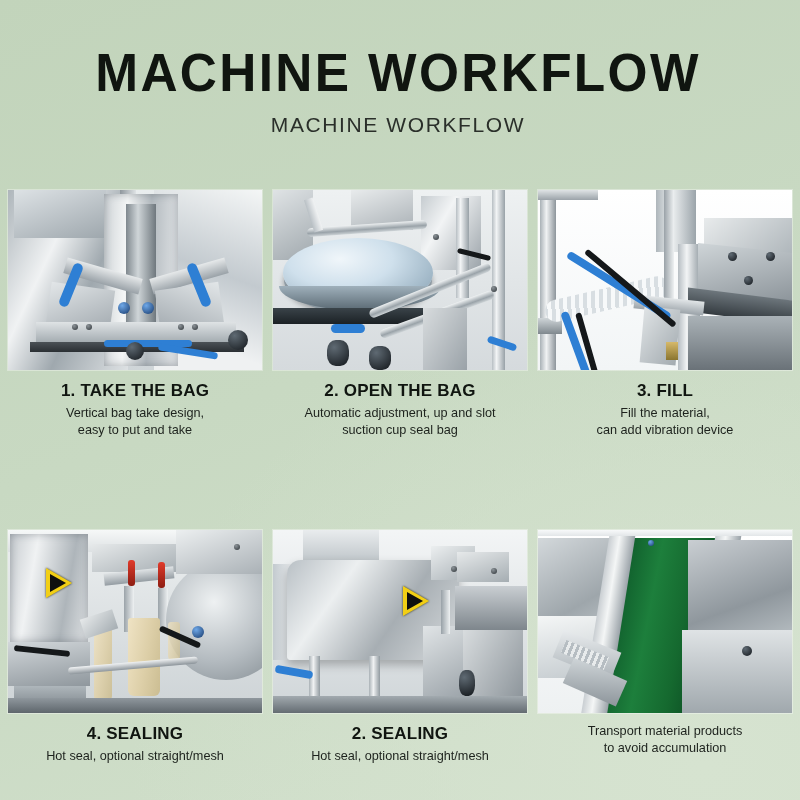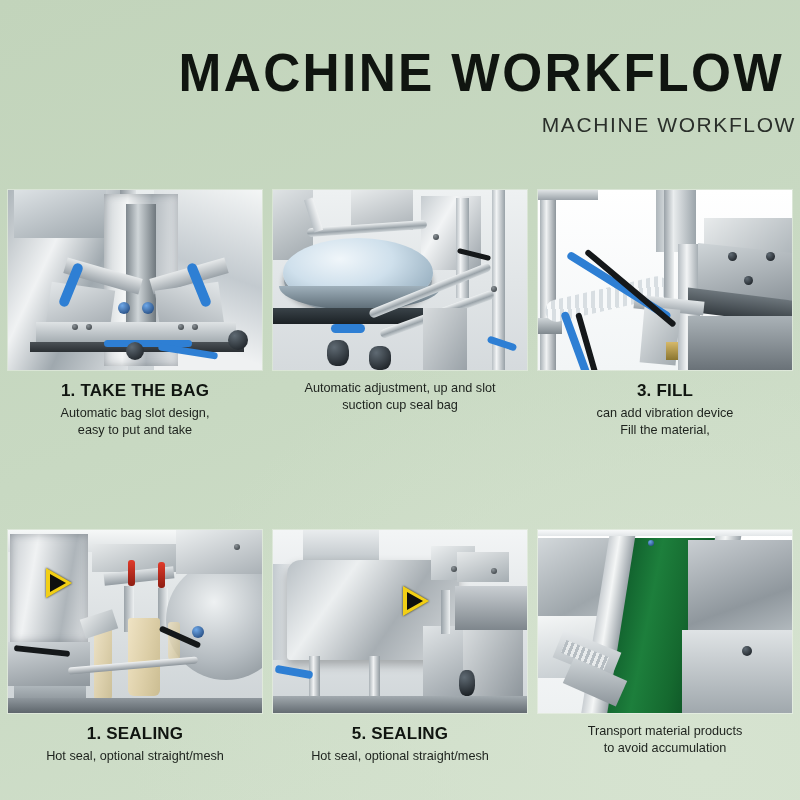--- a/index.html
+++ b/index.html
@@ -9,21 +9,21 @@
     background:#c5d7be;
   }
   #page{
     position:relative;width:800px;height:800px;
     background:
       radial-gradient(120% 100% at 88% 96%, #d6e3d0 0%, rgba(214,227,208,0) 60%),
       linear-gradient(160deg,#c2d4bb 0%, #c8d9c2 45%, #d2e0cc 100%);
   }
 
   
-  .header{position:absolute;left:0;right:4px;top:44px;text-align:right;}
+  .header{position:absolute;left:0;right:4px;top:44px;text-align:center;}
   .title{
     font-size:53px;line-height:58px;font-weight:700;
     letter-spacing:2.4px;color:#101510;
     font-family:"Liberation Sans", sans-serif;
     transform:scaleX(.97);
   }
   .subtitle{
     margin-top:10px;font-size:21px;line-height:26px;font-weight:400;
     letter-spacing:1.6px;color:#2a2f2a;
   }
@@ -174,21 +174,21 @@
           <div class="knob" style="left:118px;top:152px;width:18px;height:18px;"></div>
           <div class="knob" style="right:14px;top:140px;width:20px;height:20px;"></div>
           <div class="bolt" style="left:64px;top:134px;"></div>
           <div class="bolt" style="left:78px;top:134px;"></div>
           <div class="bolt" style="right:64px;top:134px;"></div>
           <div class="bolt" style="right:78px;top:134px;"></div>
         </div>
         <div class="cap">
           <div class="cap-t">1. TAKE THE BAG</div>
           <div class="cap-b">
-            <span>Automatic bag slot design,</span>
+            <span>Vertical bag take design,</span>
             <span>easy to put and take</span>
           </div>
         </div>
       </div>
 
       <div class="cell">
         <div class="photo">
           <div class="ph-bg" style="background:linear-gradient(180deg,#eef1f2,#d5dadd);"></div>
           <div class="st" style="left:0;top:0;width:40px;height:70px;background:linear-gradient(150deg,#dfe3e5,#a1a9ae);"></div>
           <div class="st" style="left:78px;top:0;width:62px;height:40px;background:linear-gradient(160deg,#e8ebec,#aab1b6);"></div>
@@ -205,20 +205,21 @@
           <div class="st" style="left:150px;top:118px;width:44px;height:62px;background:linear-gradient(120deg,#d8dcde,#9aa2a8);"></div>
           <div class="tube-blue" style="left:58px;top:134px;width:34px;height:9px;"></div>
           <div class="tube-blue" style="right:10px;top:150px;width:30px;height:7px;transform:rotate(18deg);"></div>
           <div class="tube-black" style="right:36px;top:62px;width:34px;height:5px;transform:rotate(14deg);"></div>
           <div class="knob" style="left:54px;top:150px;width:22px;height:26px;border-radius:40%;"></div>
           <div class="knob" style="left:96px;top:156px;width:22px;height:24px;border-radius:40%;"></div>
           <div class="bolt" style="left:160px;top:44px;"></div>
           <div class="bolt" style="right:30px;top:96px;"></div>
         </div>
         <div class="cap">
+          <div class="cap-t">2. OPEN THE BAG</div>
           <div class="cap-b">
             <span>Automatic adjustment, up and slot</span>
             <span>suction cup seal bag</span>
           </div>
         </div>
       </div>
 
       <div class="cell">
         <div class="photo">
           <div class="p3-white"></div>
@@ -240,22 +241,22 @@
           <div class="tube-black" style="left:48px;top:58px;width:116px;height:6px;transform:rotate(40deg);transform-origin:left center;"></div>
           <div class="tube-black" style="left:40px;top:120px;width:66px;height:6px;transform:rotate(74deg);transform-origin:left center;"></div>
           <div class="knob" style="left:190px;top:62px;width:9px;height:9px;"></div>
           <div class="knob" style="left:228px;top:62px;width:9px;height:9px;"></div>
           <div class="knob" style="left:206px;top:86px;width:9px;height:9px;"></div>
           <div class="st" style="left:128px;top:152px;width:12px;height:18px;background:linear-gradient(180deg,#d6b96a,#8a7530);"></div>
         </div>
         <div class="cap">
           <div class="cap-t">3. FILL</div>
           <div class="cap-b">
+            <span>Fill the material,</span>
             <span>can add vibration device</span>
-            <span>Fill the material,</span>
           </div>
         </div>
       </div>
     </div>
 
     <div class="row row2">
 
       <div class="cell">
         <div class="photo h183">
           <div class="ph-bg" style="background:linear-gradient(180deg,#eceff0,#cdd3d6);"></div>
@@ -279,21 +280,21 @@
           <div class="p4-bag" style="left:160px;top:92px;width:12px;height:40px;opacity:.8;"></div>
           <div class="st" style="left:74px;top:84px;width:34px;height:20px;background:linear-gradient(150deg,#e6e9ea,#a5adb2);transform:rotate(-18deg);"></div>
           <div class="st" style="left:60px;top:132px;width:130px;height:7px;border-radius:6px;background:linear-gradient(180deg,#f0f2f3,#8d959b);transform:rotate(-5deg);"></div>
           <div class="st" style="left:0;top:168px;width:254px;height:15px;background:linear-gradient(180deg,#8f979d,#5e666c);"></div>
           <div class="tube-black" style="left:6px;top:118px;width:56px;height:6px;transform:rotate(6deg);"></div>
           <div class="tube-black" style="left:150px;top:104px;width:44px;height:6px;transform:rotate(24deg);"></div>
           <div class="knob" style="left:184px;top:96px;width:12px;height:12px;background:radial-gradient(circle at 35% 30%,#6fa8e8,#16396b);"></div>
           <div class="bolt" style="right:22px;top:14px;"></div>
         </div>
         <div class="cap">
-          <div class="cap-t">1. SEALING</div>
+          <div class="cap-t">4. SEALING</div>
           <div class="cap-b">
             <span>Hot seal, optional straight/mesh</span>
           </div>
         </div>
       </div>
 
       <div class="cell">
         <div class="photo h183">
           <div class="ph-bg" style="background:linear-gradient(180deg,#f3f5f6,#cfd5d8);"></div>
           <div class="st" style="left:30px;top:0;width:76px;height:34px;background:linear-gradient(180deg,#e9ecee,#bcc3c7);"></div>
@@ -310,21 +311,21 @@
           <div class="st" style="right:0;top:56px;width:72px;height:44px;background:linear-gradient(180deg,#c9ced2,#7e868c);"></div>
           <div class="st" style="right:4px;top:100px;width:60px;height:68px;background:linear-gradient(120deg,#d8dcde,#8d959b);"></div>
           <div class="st" style="left:0;top:166px;width:254px;height:17px;background:linear-gradient(180deg,#a2aaaf,#646c72);"></div>
           <div class="st" style="left:168px;top:60px;width:9px;height:44px;background:linear-gradient(90deg,#98a1a7,#eef1f2);"></div>
           <div class="knob" style="right:52px;top:140px;width:16px;height:26px;border-radius:40%;"></div>
           <div class="tube-blue" style="left:2px;top:138px;width:38px;height:8px;transform:rotate(10deg);"></div>
           <div class="bolt" style="left:178px;top:36px;"></div>
           <div class="bolt" style="right:30px;top:38px;"></div>
         </div>
         <div class="cap">
-          <div class="cap-t">5. SEALING</div>
+          <div class="cap-t">2. SEALING</div>
           <div class="cap-b">
             <span>Hot seal, optional straight/mesh</span>
           </div>
         </div>
       </div>
 
       <div class="cell">
         <div class="photo h183">
           <div class="ph-bg" style="background:linear-gradient(180deg,#ffffff,#eef1f2);"></div>
           <div class="st p6-box" style="left:0;top:8px;width:96px;height:96px;"></div>

